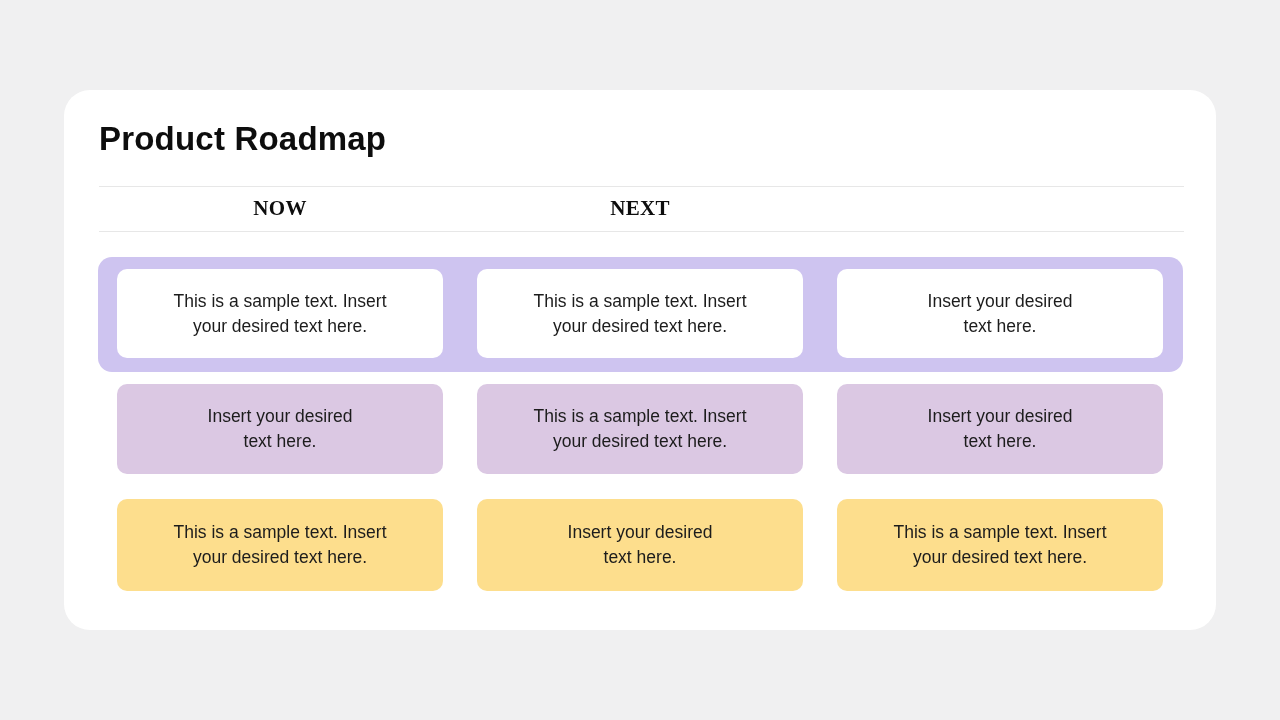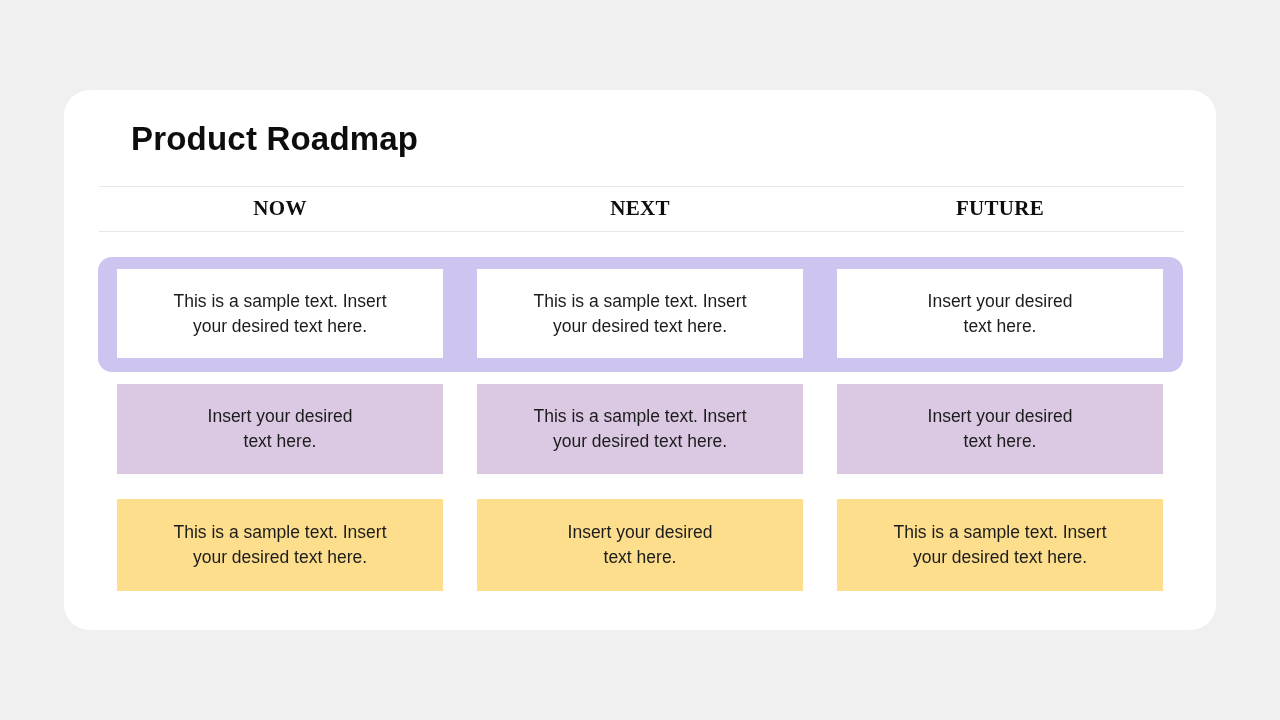--- a/index.html
+++ b/index.html
@@ -21,21 +21,20 @@
     border-radius: 26px;
   }
   .slide-title {
     position: absolute;
     left: 35px;
     top: 30px;
     font-size: 33px;
     font-weight: 700;
     letter-spacing: 0.2px;
     color: #0d0d0d;
-    margin-left: 32px;
   }
   .rule {
     position: absolute;
     left: 35px;
     width: 1085px;
     height: 1px;
     background: var(--rule_color, #e7e7e7);
   }
   .rule-top { top: 96px; }
   .rule-bottom { top: 141px; }
@@ -71,41 +70,40 @@
   }
   .card {
     display: flex;
     align-items: center;
     justify-content: center;
     text-align: center;
     white-space: pre-line;
     font-size: 17.5px;
     line-height: 25px;
     color: #1c1c1c;
-    border-radius: 0;
+    border-radius: 10px;
   }
   .row1-grid { top: 179px; }
   .row1-grid .card { height: 89px; background: var(--white_card_color, #ffffff); }
   .row2-grid { top: 294px; }
   .row2-grid .card { height: 90px; background: var(--row2_card_color, #dbc8e3); }
   .row3-grid { top: 409px; }
   .row3-grid .card { height: 92px; background: var(--row3_card_color, #fdde8d); }
 </style>
 </head>
 <body>
 
 <div class="slide">
 
   <div class="slide-title">Product Roadmap</div>
 
   <div class="rule rule-top"></div>
   <div class="col-grid header-grid">
     <div class="column-header">NOW</div>
     <div class="column-header">NEXT</div>
-    <div class="column-header">FUTURE</div>
   </div>
   <div class="rule rule-bottom"></div>
 
   <div class="band"></div>
   <div class="col-grid row1-grid">
     <div class="card">This is a sample text. Insert
 your desired text here.</div>
     <div class="card">This is a sample text. Insert
 your desired text here.</div>
     <div class="card">Insert your desired

